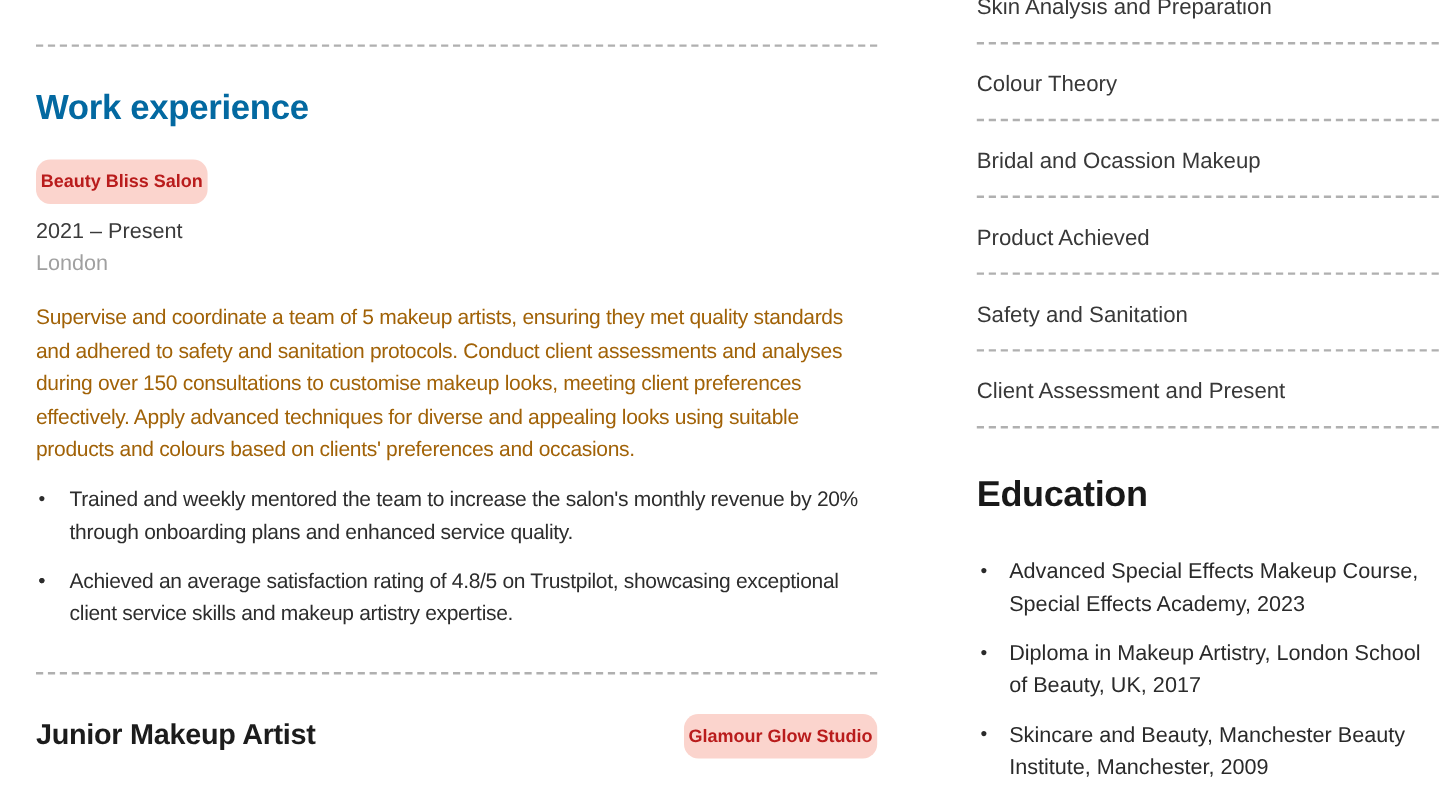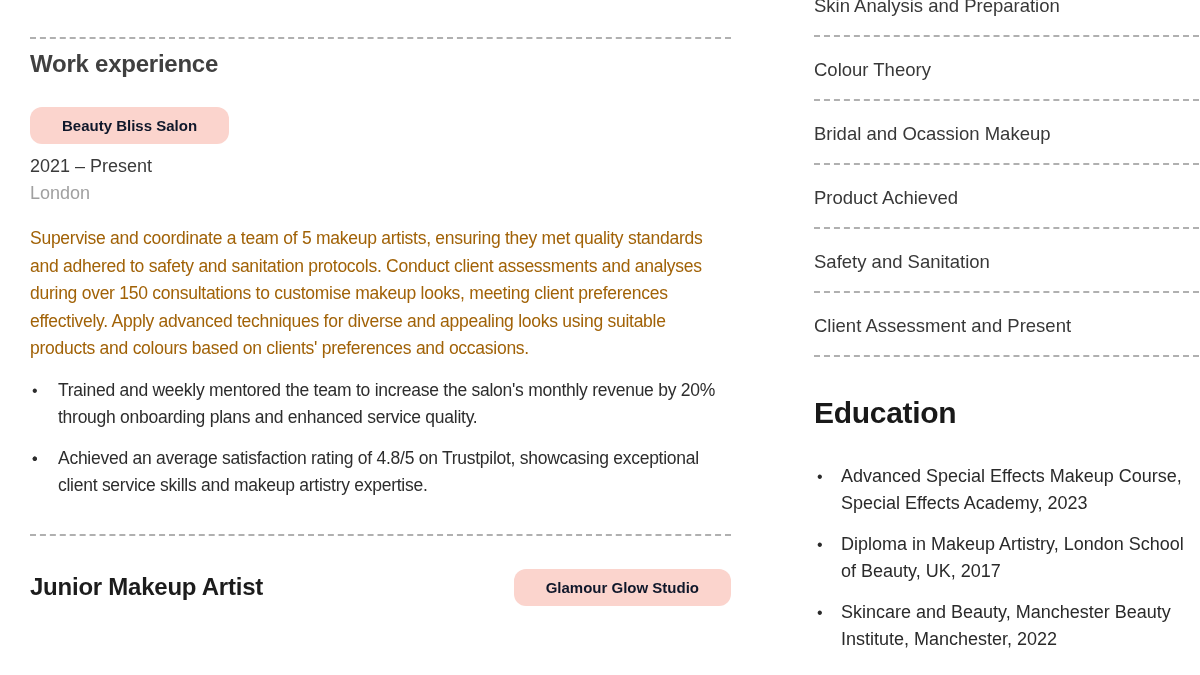--- a/index.html
+++ b/index.html
@@ -24,47 +24,47 @@
     left: 814px;
     top: 0;
     width: 385px;
   }
   .divider {
     border-top: 2px dashed #b0b0b0;
     height: 0;
   }
   .col-left > .divider.first { margin-top: 37px; }
   .section-title {
-    font-size: 24px;
+    font-size: 29px;
     line-height: 34px;
     font-weight: bold;
-    color: #404040;
+    color: #0369a1;
     letter-spacing: -0.01em;
-    margin-top: 8px;
+    margin-top: 34px;
   }
   .job-header {
     display: flex;
     justify-content: space-between;
     align-items: center;
     margin-top: 26px;
   }
   .job-title {
     font-size: 24px;
     line-height: 30px;
     font-weight: bold;
     color: #1c1c1c;
     letter-spacing: -0.01em;
   }
   .badge {
     background: #fbd4cd;
-    color: #0f172a;
+    color: #b91c1c;
     font-size: 15px;
     font-weight: bold;
     line-height: 19px;
-    padding: 9px 32px;
+    padding: 9px 4px;
     border-radius: 12px;
     white-space: nowrap;
     flex: none;
   }
   .job-dates {
     margin-top: 10px;
     font-size: 18px;
     line-height: 24px;
     color: #3a3a3a;
   }
@@ -203,18 +203,18 @@
       <li>
         <span class="dot">•</span>
         <span>Advanced Special Effects Makeup Course, Special Effects Academy, 2023</span>
       </li>
       <li>
         <span class="dot">•</span>
         <span>Diploma in Makeup Artistry, London School of Beauty, UK, 2017</span>
       </li>
       <li>
         <span class="dot">•</span>
-        <span>Skincare and Beauty, Manchester Beauty Institute, Manchester, 2022</span>
+        <span>Skincare and Beauty, Manchester Beauty Institute, Manchester, 2009</span>
       </li>
     </ul>
   </div>
 
 </div>
 
 </body></html>

